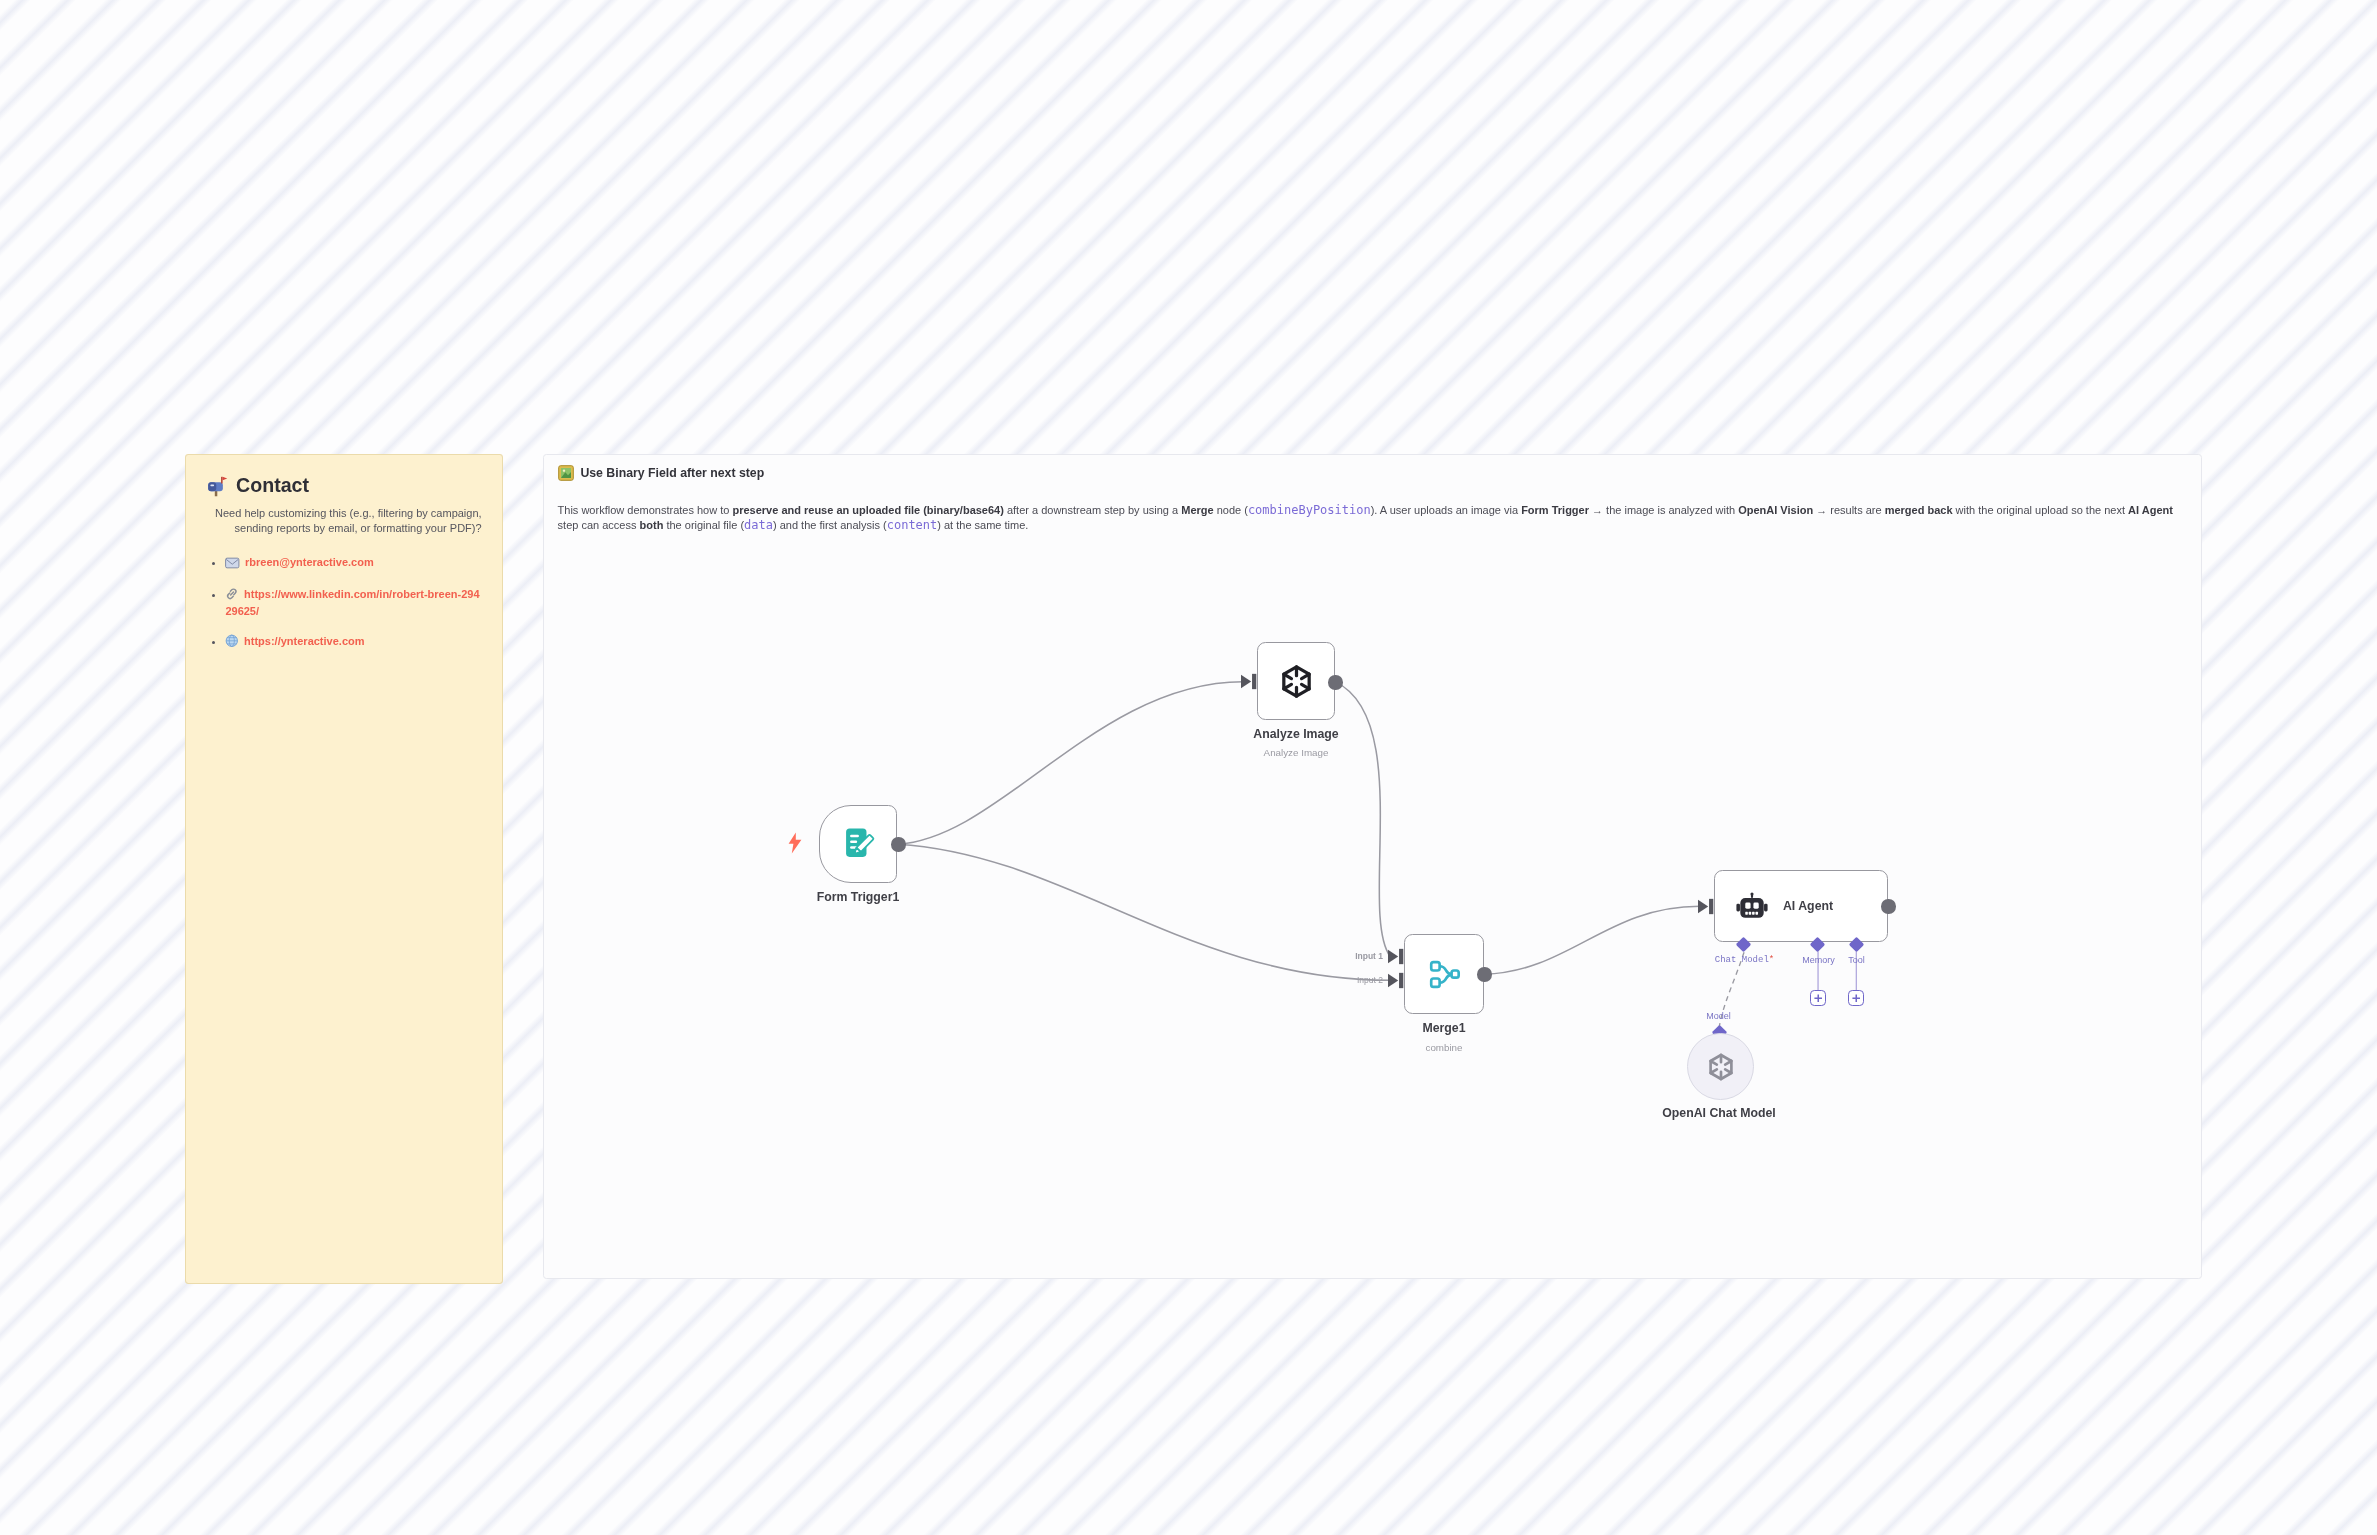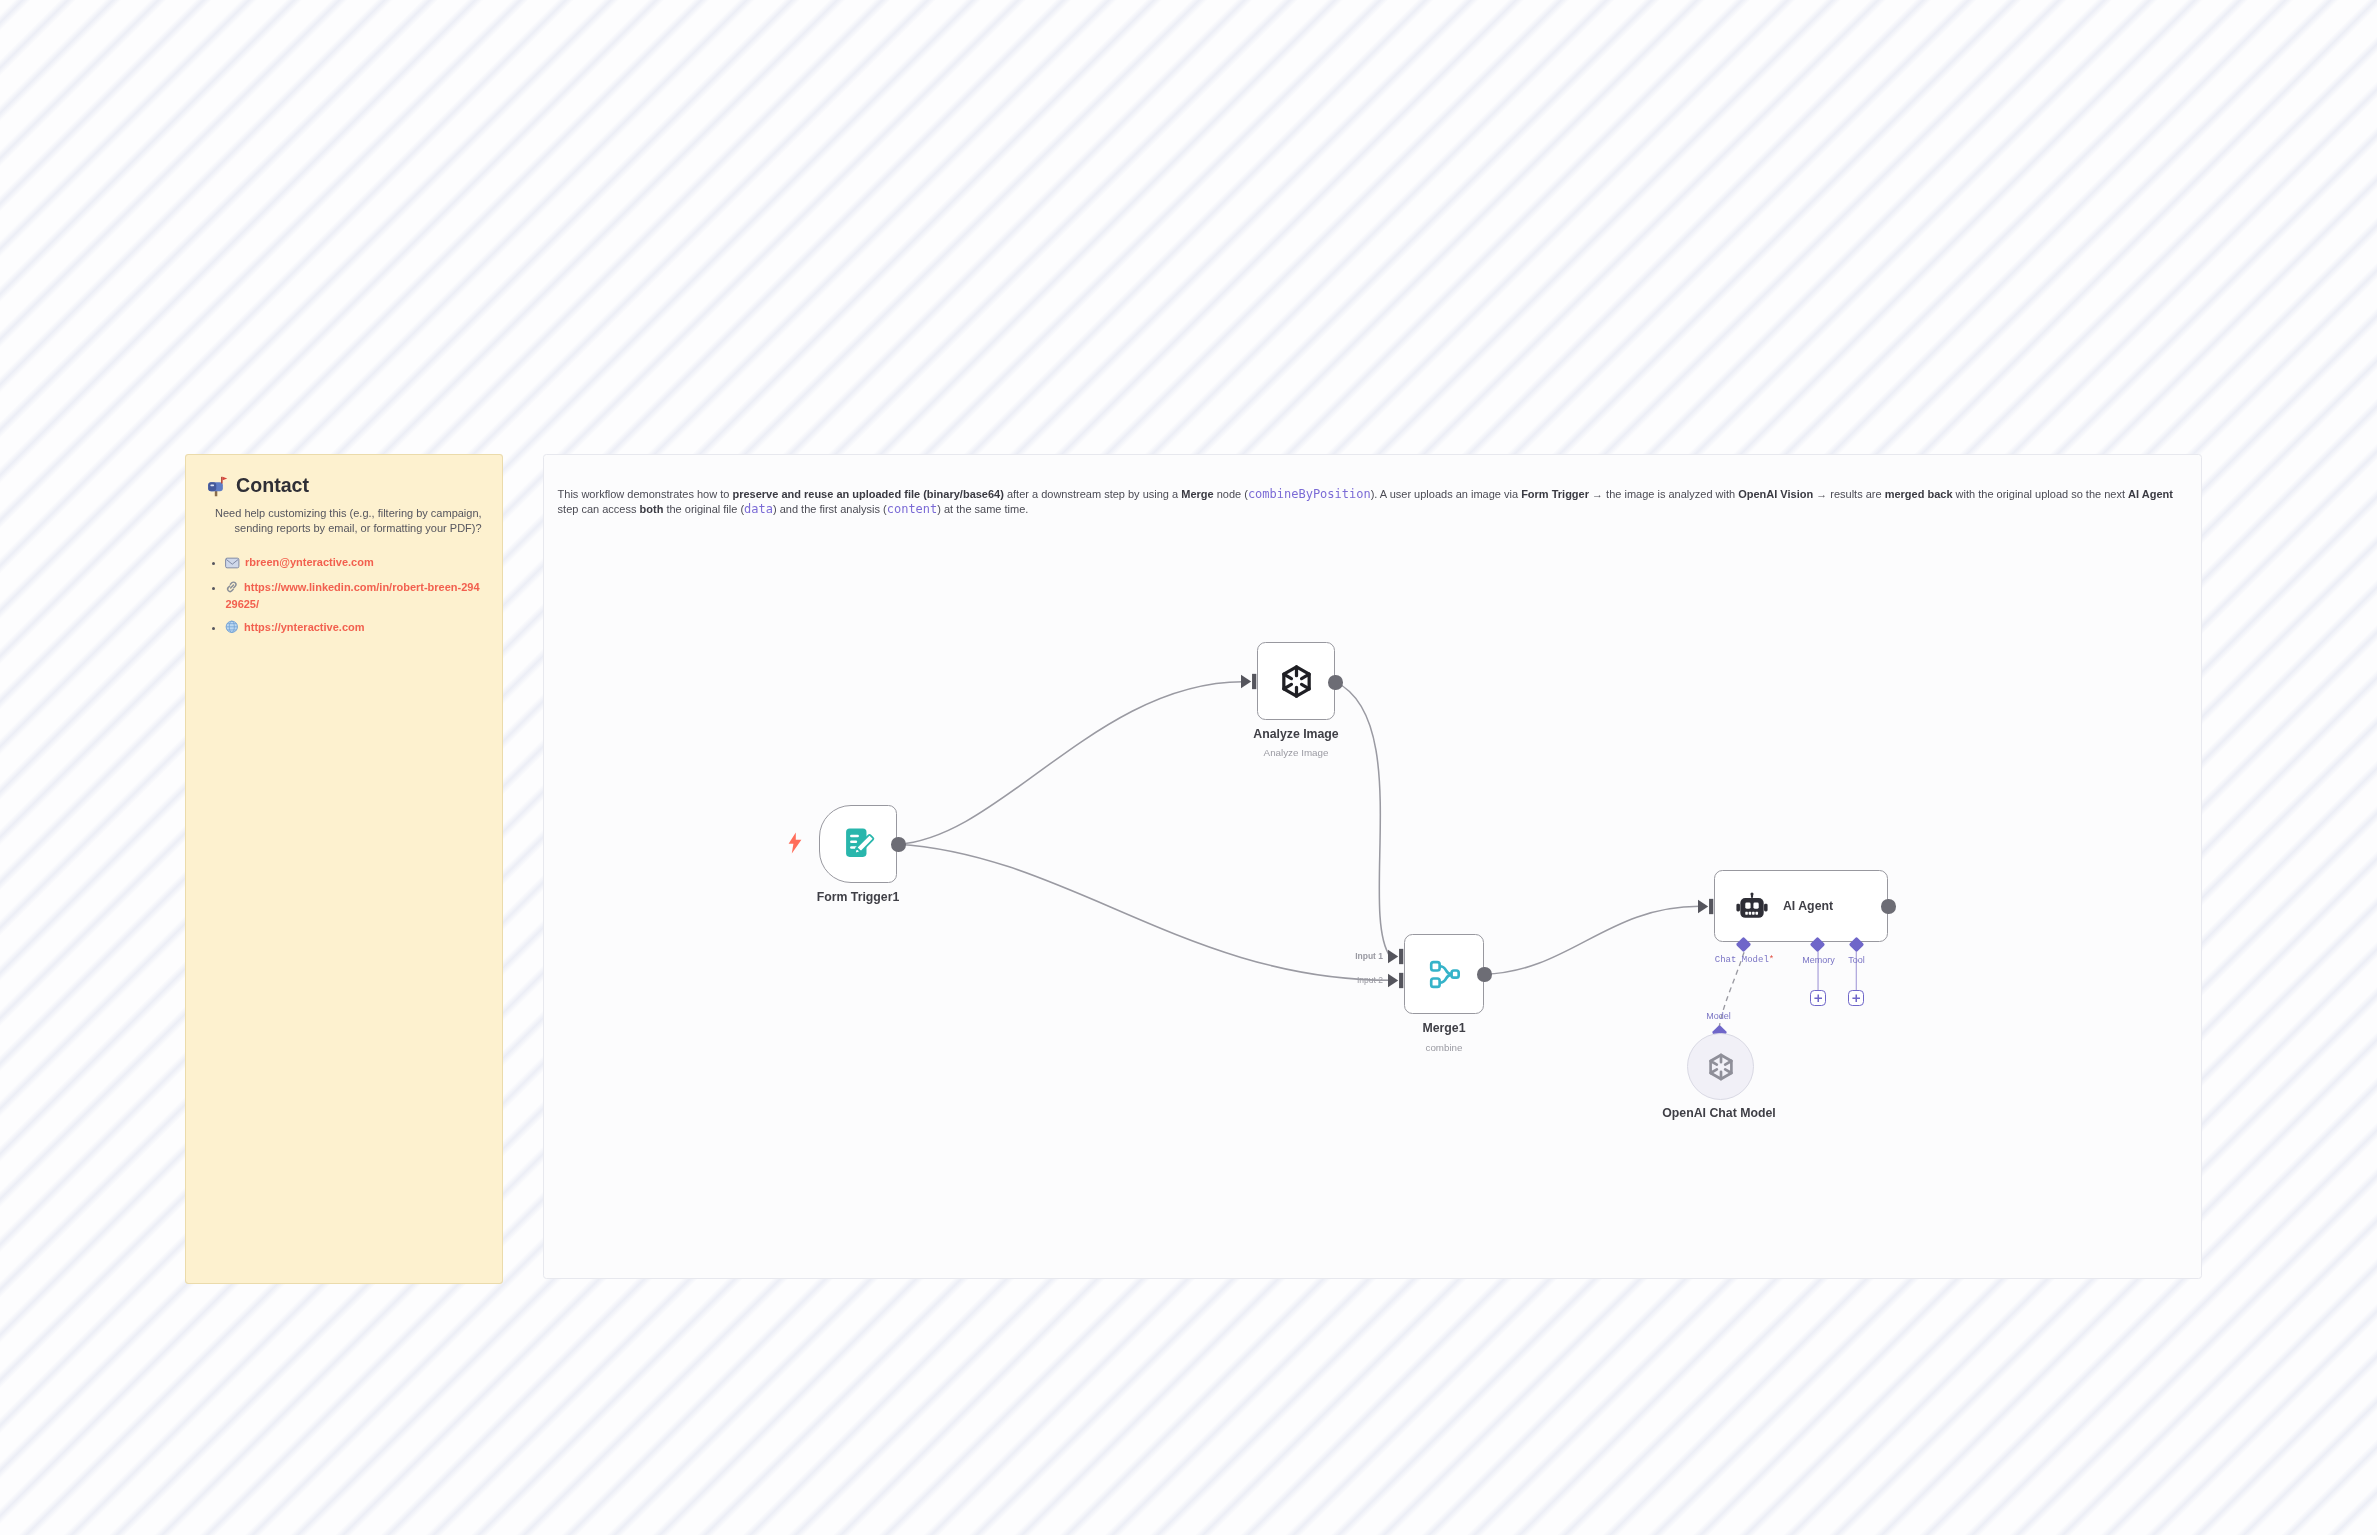--- a/index.html
+++ b/index.html
@@ -19,21 +19,21 @@
   .sticky{position:absolute;border-radius:3.4px;box-sizing:border-box;}
   .sticky-yellow{
     left:185px;top:454px;width:318px;height:830px;
     background:var(--sticky-yellow,#fdf1cf);
     border:0.9px solid rgba(175,140,45,.22);
     padding:19px 20.4px;
   }
   .sticky-title{display:flex;align-items:center;gap:7.7px;font-size:19.6px;font-weight:700;color:#2f2f36;}
   .sticky-desc{margin:8.5px 0 0 0;font-size:11px;line-height:15.3px;color:#55555e;text-align:right;}
   .contact-list{margin:19px 0 0 0;padding:0 0 0 19px;list-style:disc;}
-  .contact-list li{margin:8px 0 6px 0;font-size:11px;line-height:14.5px;color:#55555e;}
+  .contact-list li{margin:15px 0 6px 0;font-size:11px;line-height:14.5px;color:#55555e;}
   .li-icon{display:inline-block;vertical-align:-2.6px;margin-right:5.1px;}
   .red-link{color:var(--link-red,#f2604f);font-weight:600;text-decoration:none;word-break:break-all;cursor:pointer;}
 
   .sticky-white{
     left:543px;top:454px;width:1659px;height:825px;
     background:var(--canvas-bg,#fcfcfd);
     border:0.9px solid #e7e8ee;
     padding:10.2px 13.6px;
   }
   .note-title{display:flex;align-items:center;gap:6.8px;font-size:12.3px;font-weight:700;color:#33333a;}
@@ -110,20 +110,29 @@
             <circle cx="12" cy="12" r="10" fill="#bcd8f1" stroke="#6f9fd4" stroke-width="1.6"></circle>
             <ellipse cx="12" cy="12" rx="4.5" ry="10" fill="none" stroke="#6f9fd4" stroke-width="1.3"></ellipse>
             <path d="M2 12 H22 M3.5 6.5 H20.5 M3.5 17.5 H20.5" stroke="#6f9fd4" stroke-width="1.3" fill="none"></path>
           </svg>
         </span><a class="red-link">https://ynteractive.com</a>
       </li>
     </ul>
   </div>
 
   <div class="sticky sticky-white">
+    <div class="note-title">
+      <svg width="16" height="16" viewBox="0 0 24 24">
+        <rect x="1" y="1" width="22" height="22" rx="3" fill="#dcbb4e" stroke="#a8871f" stroke-width="1.4"></rect>
+        <rect x="4.5" y="4.5" width="15" height="15" fill="#8cc268"></rect>
+        <polygon points="4.5,19.5 11,11 15,15.5 19.5,10.5 19.5,19.5" fill="#4f9444"></polygon>
+        <circle cx="9" cy="8.5" r="1.8" fill="#f4efc7"></circle>
+      </svg>
+      <span>Use Binary Field after next step</span>
+    </div>
     <p class="note-desc"><span>This workflow demonstrates how to </span><span class="b">preserve and reuse an uploaded file (binary/base64)</span><span> after a downstream step by using a </span><span class="b">Merge</span><span> node (</span><span class="code">combineByPosition</span><span>). A user uploads an image via </span><span class="b">Form Trigger</span><span> → the image is analyzed with </span><span class="b">OpenAI Vision</span><span> → results are </span><span class="b">merged back</span><span> with the original upload so the next </span><span class="b">AI Agent</span><span> step can access </span><span class="b">both</span><span> the original file (</span><span class="code">data</span><span>) and the first analysis (</span><span class="code">content</span><span>) at the same time.</span></p>
   </div>
 
   <svg class="connections" viewBox="0 0 2794 1805" width="2377" height="1536">
     <path class="conn" d="M 1055 992 C 1175 986, 1290 801, 1461 801"></path>
     <path class="conn" d="M 1055 992 C 1255 1004, 1395 1152, 1634 1152"></path>
     <path class="conn" d="M 1569 801 C 1662 844, 1597 1072, 1634 1124"></path>
     <path class="conn" d="M 1744 1145 C 1845 1142, 1888 1065, 1998 1065"></path>
     <path class="conn-dashed" d="M 2050 1119 C 2040 1150, 2026 1178, 2021 1206"></path>
     <line class="conn-purple" x1="2137" y1="1118" x2="2137" y2="1165"></line>

